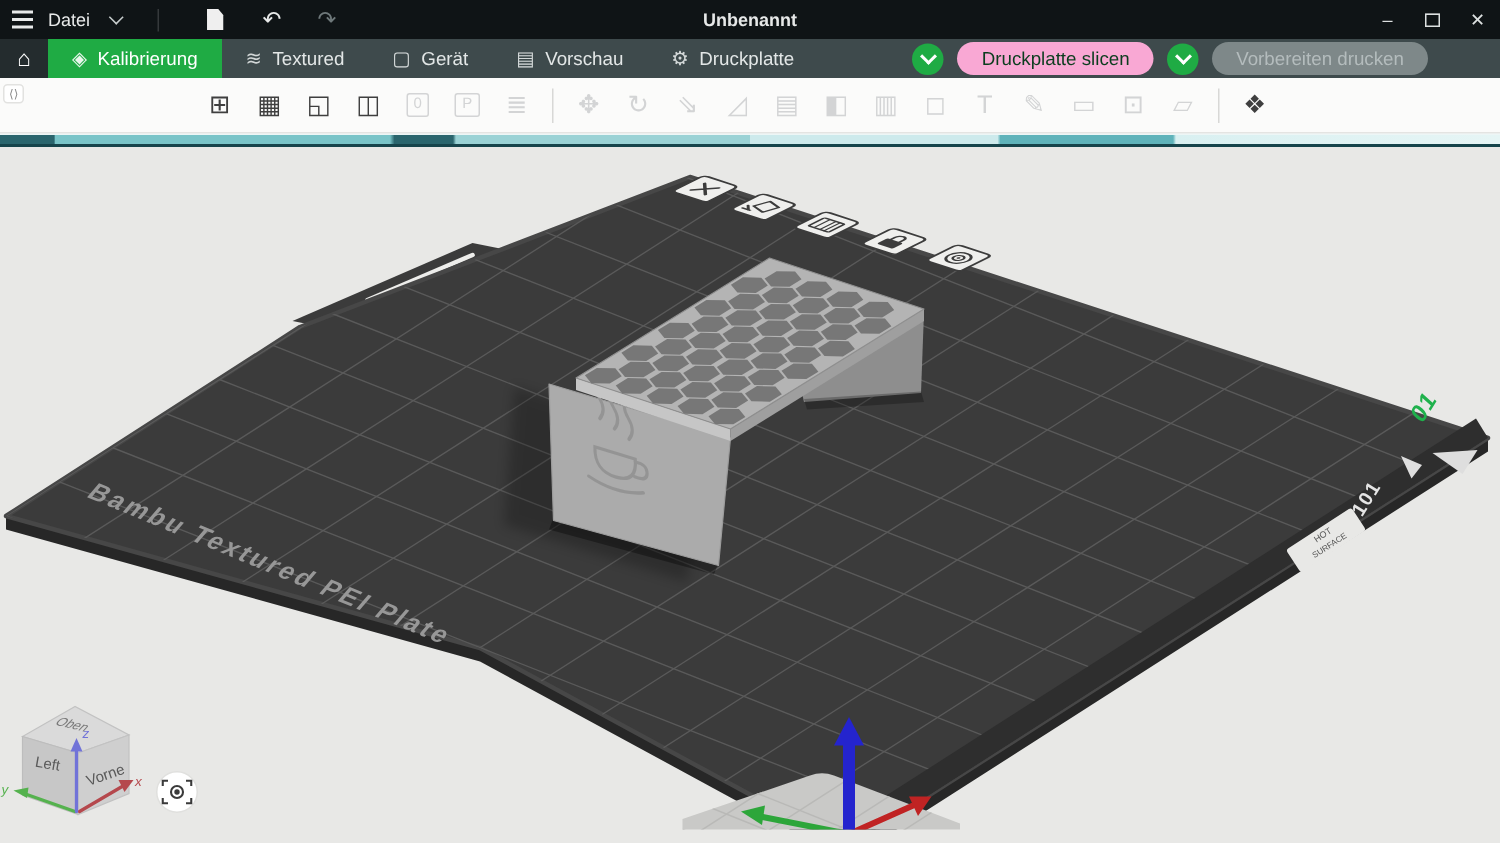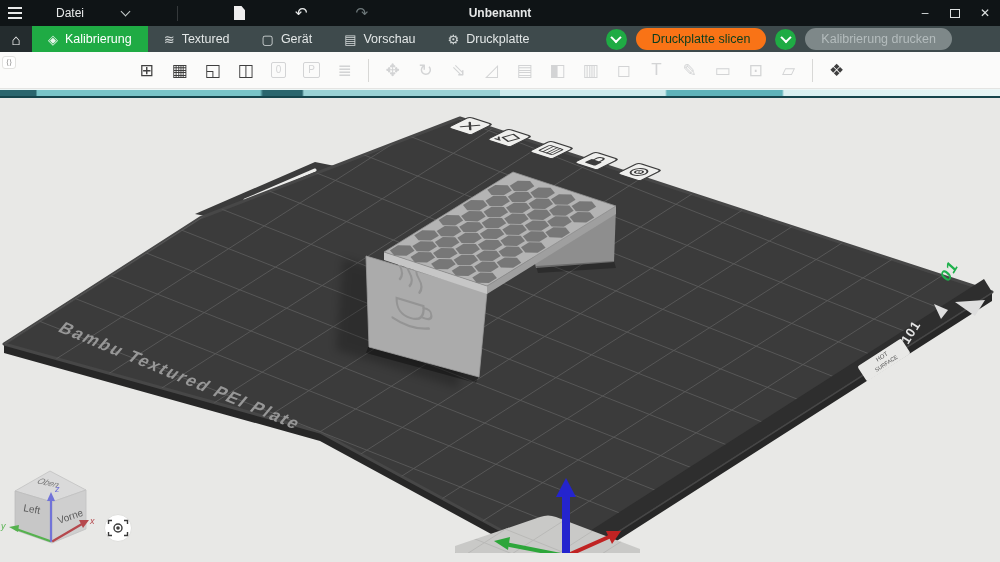--- a/index.html
+++ b/index.html
@@ -1,17 +1,17 @@
 <!DOCTYPE html>
 <html><head>
 <meta charset="utf-8">
 <style>
   html,body{margin:0;padding:0;width:1000px;height:562px;overflow:hidden;
     font-family:"Liberation Sans","DejaVu Sans",sans-serif;background:#E8E8E6;}
-  .titlebar{height:26px;background:#0F1416;display:flex;align-items:center;color:#E8EAEA;position:relative;gap:24px;}
+  .titlebar{height:26px;background:#0F1416;display:flex;align-items:center;color:#E8EAEA;position:relative;}
   .hamb{width:30px;height:26px;display:flex;flex-direction:column;justify-content:center;gap:3px;padding-left:8px;box-sizing:border-box;cursor:pointer;}
   .hamb i{display:block;width:14px;height:2px;background:#E8EAEA;}
   .menu-label{font-size:12px;margin-left:2px;}
   .chev{width:6px;height:6px;border-right:1.6px solid #C7CDCD;border-bottom:1.6px solid #C7CDCD;transform:rotate(45deg);margin:-3px 0 0 14px;}
   .tb-sep{width:1px;height:15px;background:rgba(255,255,255,.16);margin:0 18px 0 24px;}
   .page-ico{width:11px;height:14px;background:#EFEFEF;clip-path:polygon(0 0,68% 0,100% 30%,100% 100%,0 100%);margin:0 14px;}
   .tb-btn{background:none;border:none;color:#E8EAEA;font-size:15px;padding:0 12px;cursor:pointer;font-family:inherit;}
   .tb-btn.dis{color:#6E787A;}
   .win-title{position:absolute;left:0;right:0;text-align:center;font-size:12px;color:#E6E8E8;pointer-events:none;font-weight:bold;}
   .win-ctrls{margin-left:auto;display:flex;align-items:center;height:100%;}
@@ -22,21 +22,21 @@
   .maxi i:last-child{left:0;bottom:0;background:#0F1416;}
   .tabbar{height:26px;background:#3E4A4C;display:flex;align-items:stretch;padding-right:48px;}
   .home-btn{width:32px;background:#242C2E;color:#fff;display:flex;align-items:center;justify-content:center;font-size:15px;cursor:pointer;border:none;}
   .tab{display:flex;align-items:center;gap:7px;padding:0 16px;font-size:12.5px;color:#E3E7E7;cursor:pointer;}
   .tab .ti{font-size:13px;opacity:.9;}
   .tab.active{background:#1FAB44;color:#fff;}
   .actions{margin-left:auto;display:flex;align-items:center;gap:9px;}
   .chev-circle{width:21px;height:21px;border-radius:50%;background:#1FAB44;display:flex;align-items:center;justify-content:center;cursor:pointer;border:none;}
   .chev-circle i{width:6px;height:6px;border-right:2px solid #fff;border-bottom:2px solid #fff;transform:rotate(45deg) translate(-1px,-1px);}
   .pill{height:22px;border-radius:11px;padding:0 16px;font-size:12.5px;display:flex;align-items:center;border:none;cursor:pointer;font-family:inherit;}
-  .pill.slice{background:#f97316;color:#0B3D1E;}
+  .pill.slice{background:#f9a8d4;color:#0B3D1E;}
   .pill.print{background:#7E8889;color:#B4BCBD;}
   .toolbar{height:36px;background:#FBFBFA;border-bottom:1px solid #E4E4E2;display:flex;align-items:center;padding-left:130px;position:relative;}
   .collapse-btn{position:absolute;left:2px;top:4px;font-size:8px;color:#8A8A8A;background:#fff;border:1px solid #E2E2E0;border-radius:3px;padding:1px 3px;cursor:pointer;}
   .ticon{width:27px;height:27px;display:flex;align-items:center;justify-content:center;font-size:17px;color:#3F3F3F;margin:0 3px;cursor:pointer;}
   .ticon.disabled{color:#D3D4D5;cursor:default;}
   .ticon.page span{border:1.4px solid currentColor;border-radius:2px;font-size:10px;padding:1px 4px 2px;}
   .tsep{width:1px;height:23px;background:#D8D8D6;margin:0 7px;}
   .viewport{position:relative;height:464px;background:#E8E8E6;}
   .viewport svg{position:absolute;left:0;top:0;}
   .bottomstrip{height:9px;background:linear-gradient(90deg,
@@ -95,21 +95,21 @@
     <span>Druckplatte</span>
   </div>
   <div class="actions">
     <button class="chev-circle">
         <i></i>
       </button>
     <button class="pill slice">Druckplatte slicen</button>
     <button class="chev-circle">
         <i></i>
       </button>
-    <button class="pill print">Kalibrierung drucken</button>
+    <button class="pill print">Vorbereiten drucken</button>
   </div>
 </div>
 
 <div class="toolbar">
   <button class="collapse-btn">⟨⟩</button>
   <div id="tool-icons" style="display:flex;align-items:center;">
       <span class="ticon">⊞</span>
       <span class="ticon">▦</span>
       <span class="ticon">◱</span>
       <span class="ticon">◫</span>

